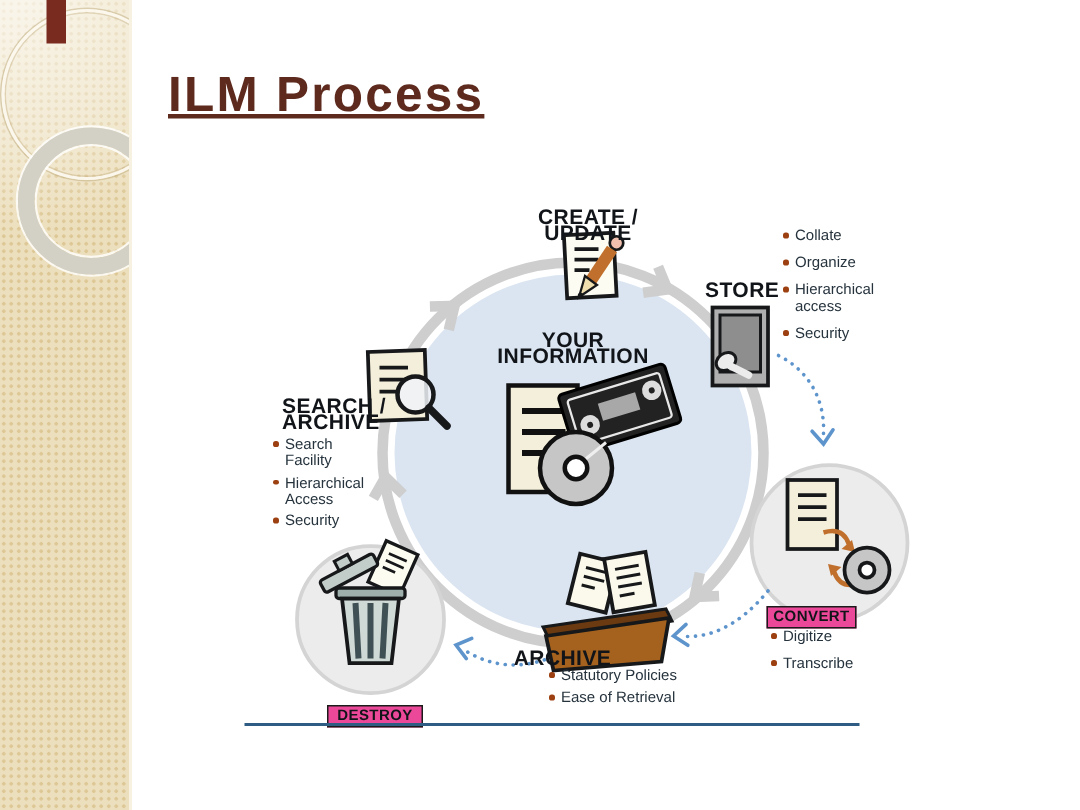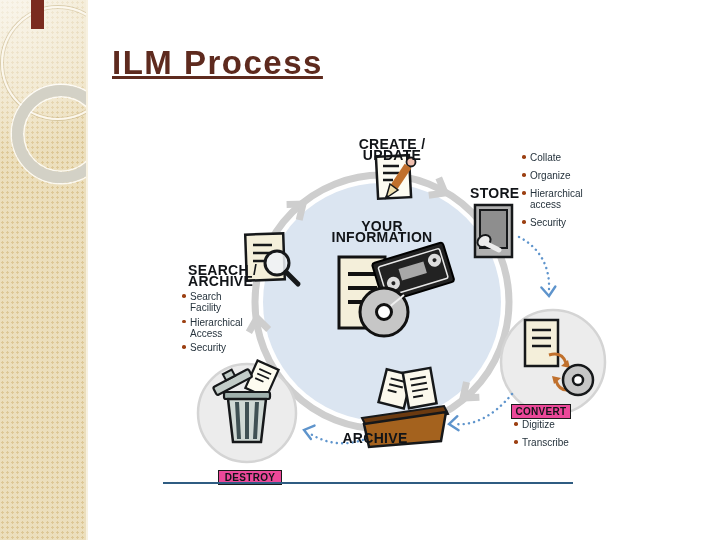--- a/index.html
+++ b/index.html
@@ -228,15 +228,19 @@
       <li><span class="blt"></span><span>Search Facility</span></li>
       <li><span class="blt"></span><span>Hierarchical Access</span></li>
       <li><span class="blt"></span><span>Security</span></li>
     </ul>
 
   <ul class="blist convert-list" style="left:513px;top:419px;width:80px;">
       <li><span class="blt"></span><span>Digitize</span></li>
       <li><span class="blt"></span><span>Transcribe</span></li>
     </ul>
 
+  <ul class="blist archive-list" style="left:365px;top:445px;width:115px;">
+      <li><span class="blt"></span><span>Statutory Policies</span></li>
+      <li><span class="blt"></span><span>Ease of Retrieval</span></li>
+    </ul>
 
   <div class="underline"></div>
 </div>
 
 </body></html>

